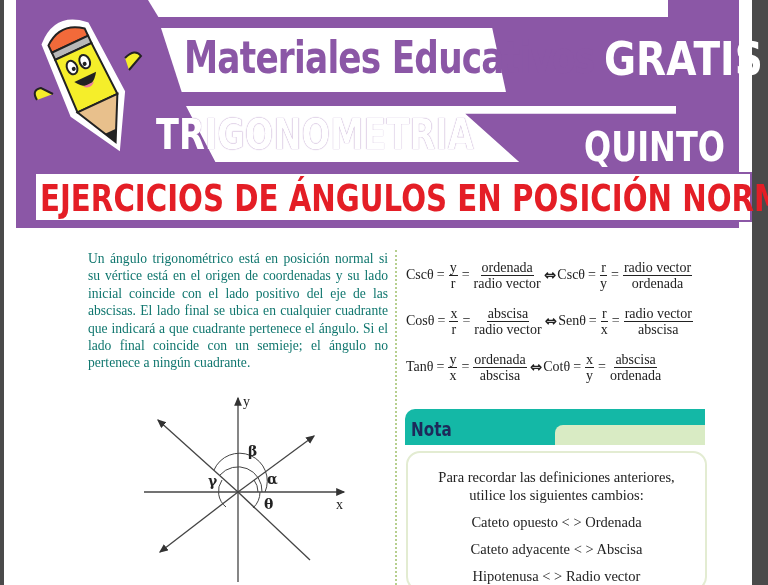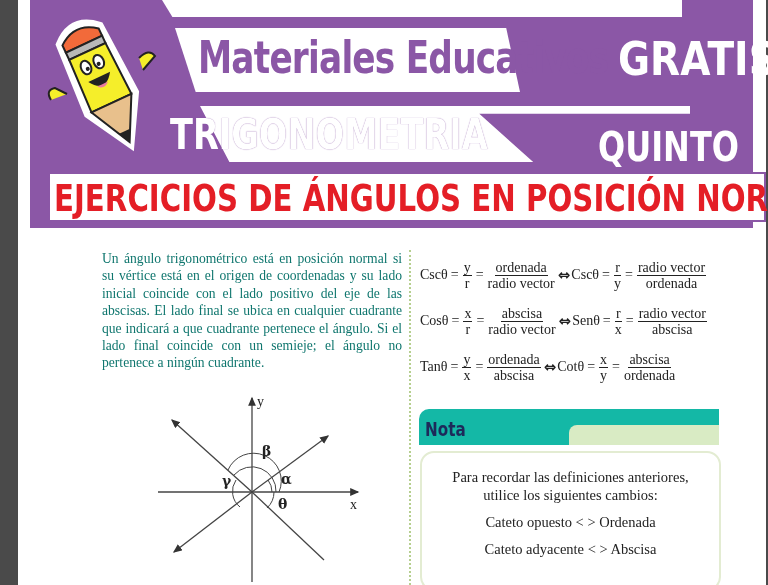--- a/index.html
+++ b/index.html
@@ -1,19 +1,19 @@
 <!DOCTYPE html>
 <html><head>
 <meta charset="utf-8">
 <style>
   * { box-sizing: border-box; margin: 0; padding: 0; }
   html, body { width: 768px; height: 585px; overflow: hidden; background: #4a4a4a; }
   body { position: relative; font-family: "Liberation Serif", serif; }
 
-  .page { position: absolute; left: 18px; top: 0; width: 748px; height: 585px; background: #fff; }
+  .page { position: absolute; left: 4px; top: 0; width: 748px; height: 585px; background: #fff; }
 
   
   .banner { position: absolute; left: 12px; top: 0; width: 723px; height: 228px; background: #8b57a6; }
   .banner-topwhite { position: absolute; left: 132px; top: 0; width: 520px; height: 17px; background: #fff; clip-path: polygon(0 0, 100% 0, 100% 100%, 2% 100%); }
   .title-white { position: absolute; left: 145px; top: 28px; width: 345px; height: 64px; background: #fff; clip-path: polygon(0 0, 96% 0, 100% 100%, 6% 100%); }
   .title-text { position: absolute; left: 168px; top: 32px; font-family: "DejaVu Sans", sans-serif; font-weight: bold; font-size: 44px; color: #8b57a6; letter-spacing: -1px; transform: scaleX(0.78); transform-origin: left top; white-space: nowrap; }
   .gratis { position: absolute; left: 588px; top: 32px; font-family: "DejaVu Sans", sans-serif; font-weight: bold; font-size: 46px; color: #fff; transform: scaleX(0.85); transform-origin: left top; }
   .sub-white { position: absolute; left: 170px; top: 106px; width: 490px; height: 56px; background: #fff; clip-path: polygon(0 0, 100% 0, 100% 14%, 57% 14%, 68% 100%, 6% 100%, 0 0); }
   .subject { position: absolute; left: 140px; top: 110px; font-family: "DejaVu Sans", sans-serif; font-weight: bold; font-size: 42px; color: #fff; transform: scaleX(0.8); transform-origin: left top; text-shadow: 0 0 1px #8b57a6; }
   .grade { position: absolute; left: 568px; top: 124px; font-family: "DejaVu Sans", sans-serif; font-weight: bold; font-size: 40px; color: #fff; transform: scaleX(0.8); transform-origin: left top; }
@@ -198,15 +198,16 @@
   <div class="nota-head">
     <div class="light"></div>
     <div class="nota-title">Nota</div>
   </div>
   <div class="nota-box"></div>
   <div class="nota-text">
     <div>Para recordar las definiciones anteriores,</div>
     <div>utilice los siguientes cambios:</div>
     <div class="nota-line">Cateto opuesto &lt; &gt; Ordenada</div>
     <div class="nota-line">Cateto adyacente &lt; &gt; Abscisa</div>
+    <div class="nota-line">Hipotenusa &lt; &gt; Radio vector</div>
   </div>
 
 </div>
 
 </body></html>

